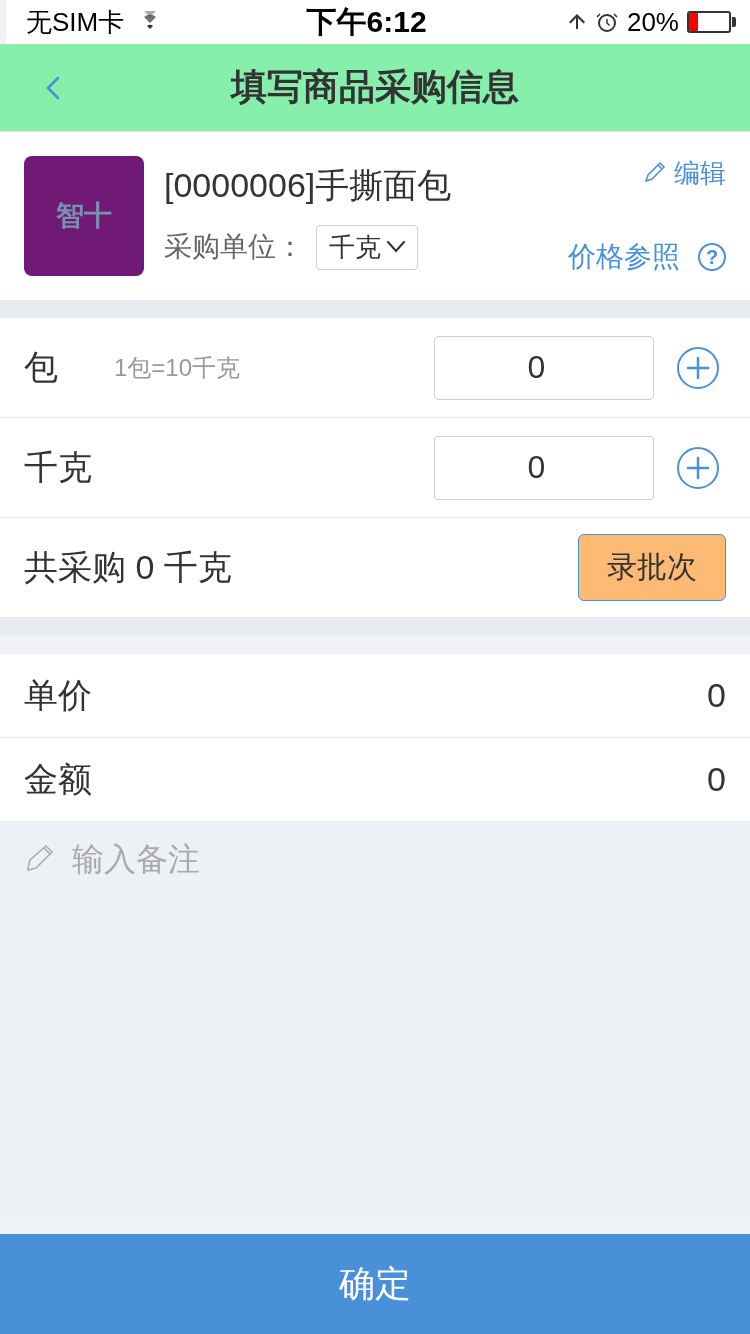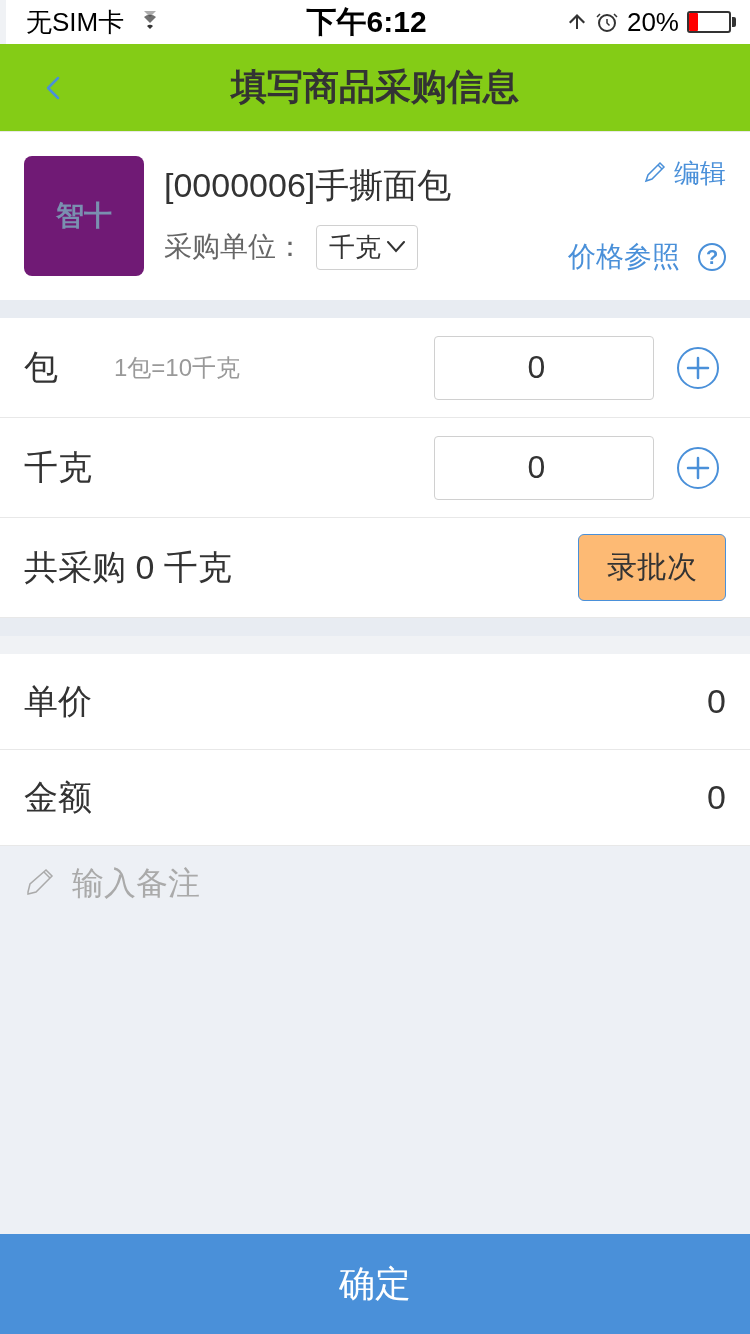--- a/index.html
+++ b/index.html
@@ -48,21 +48,21 @@
       width: 4px; height: 10px;
       background: #333;
       border-radius: 0 2px 2px 0;
       margin-left: 1px;
     }
 
     
     .nav-bar {
       width: 750px;
       height: 88px;
-      background: #84cc16;
+      background: #86efac;
       display: flex;
       align-items: center;
       padding: 0 24px;
       border-bottom: 1px solid #e8e8e8;
     }
     .nav-back {
       width: 60px;
       height: 60px;
       display: flex;
       align-items: center;
@@ -209,21 +209,21 @@
       cursor: pointer;
     }
 
     
     .price-section { background: #fff; margin-top: 18px; }
     .price-row {
       display: flex;
       align-items: center;
       justify-content: space-between;
       padding: 16px 24px;
-      height: 96px;
+      height: 84px;
       border-bottom: 1px solid #e8e8e8;
     }
     .price-label { font-size: 34px; color: #333; }
     .price-value { font-size: 34px; color: #333; }
 
     
     .remark-section {
       background: #edf0f5;
       margin-top: 0;
       padding: 16px 24px;

